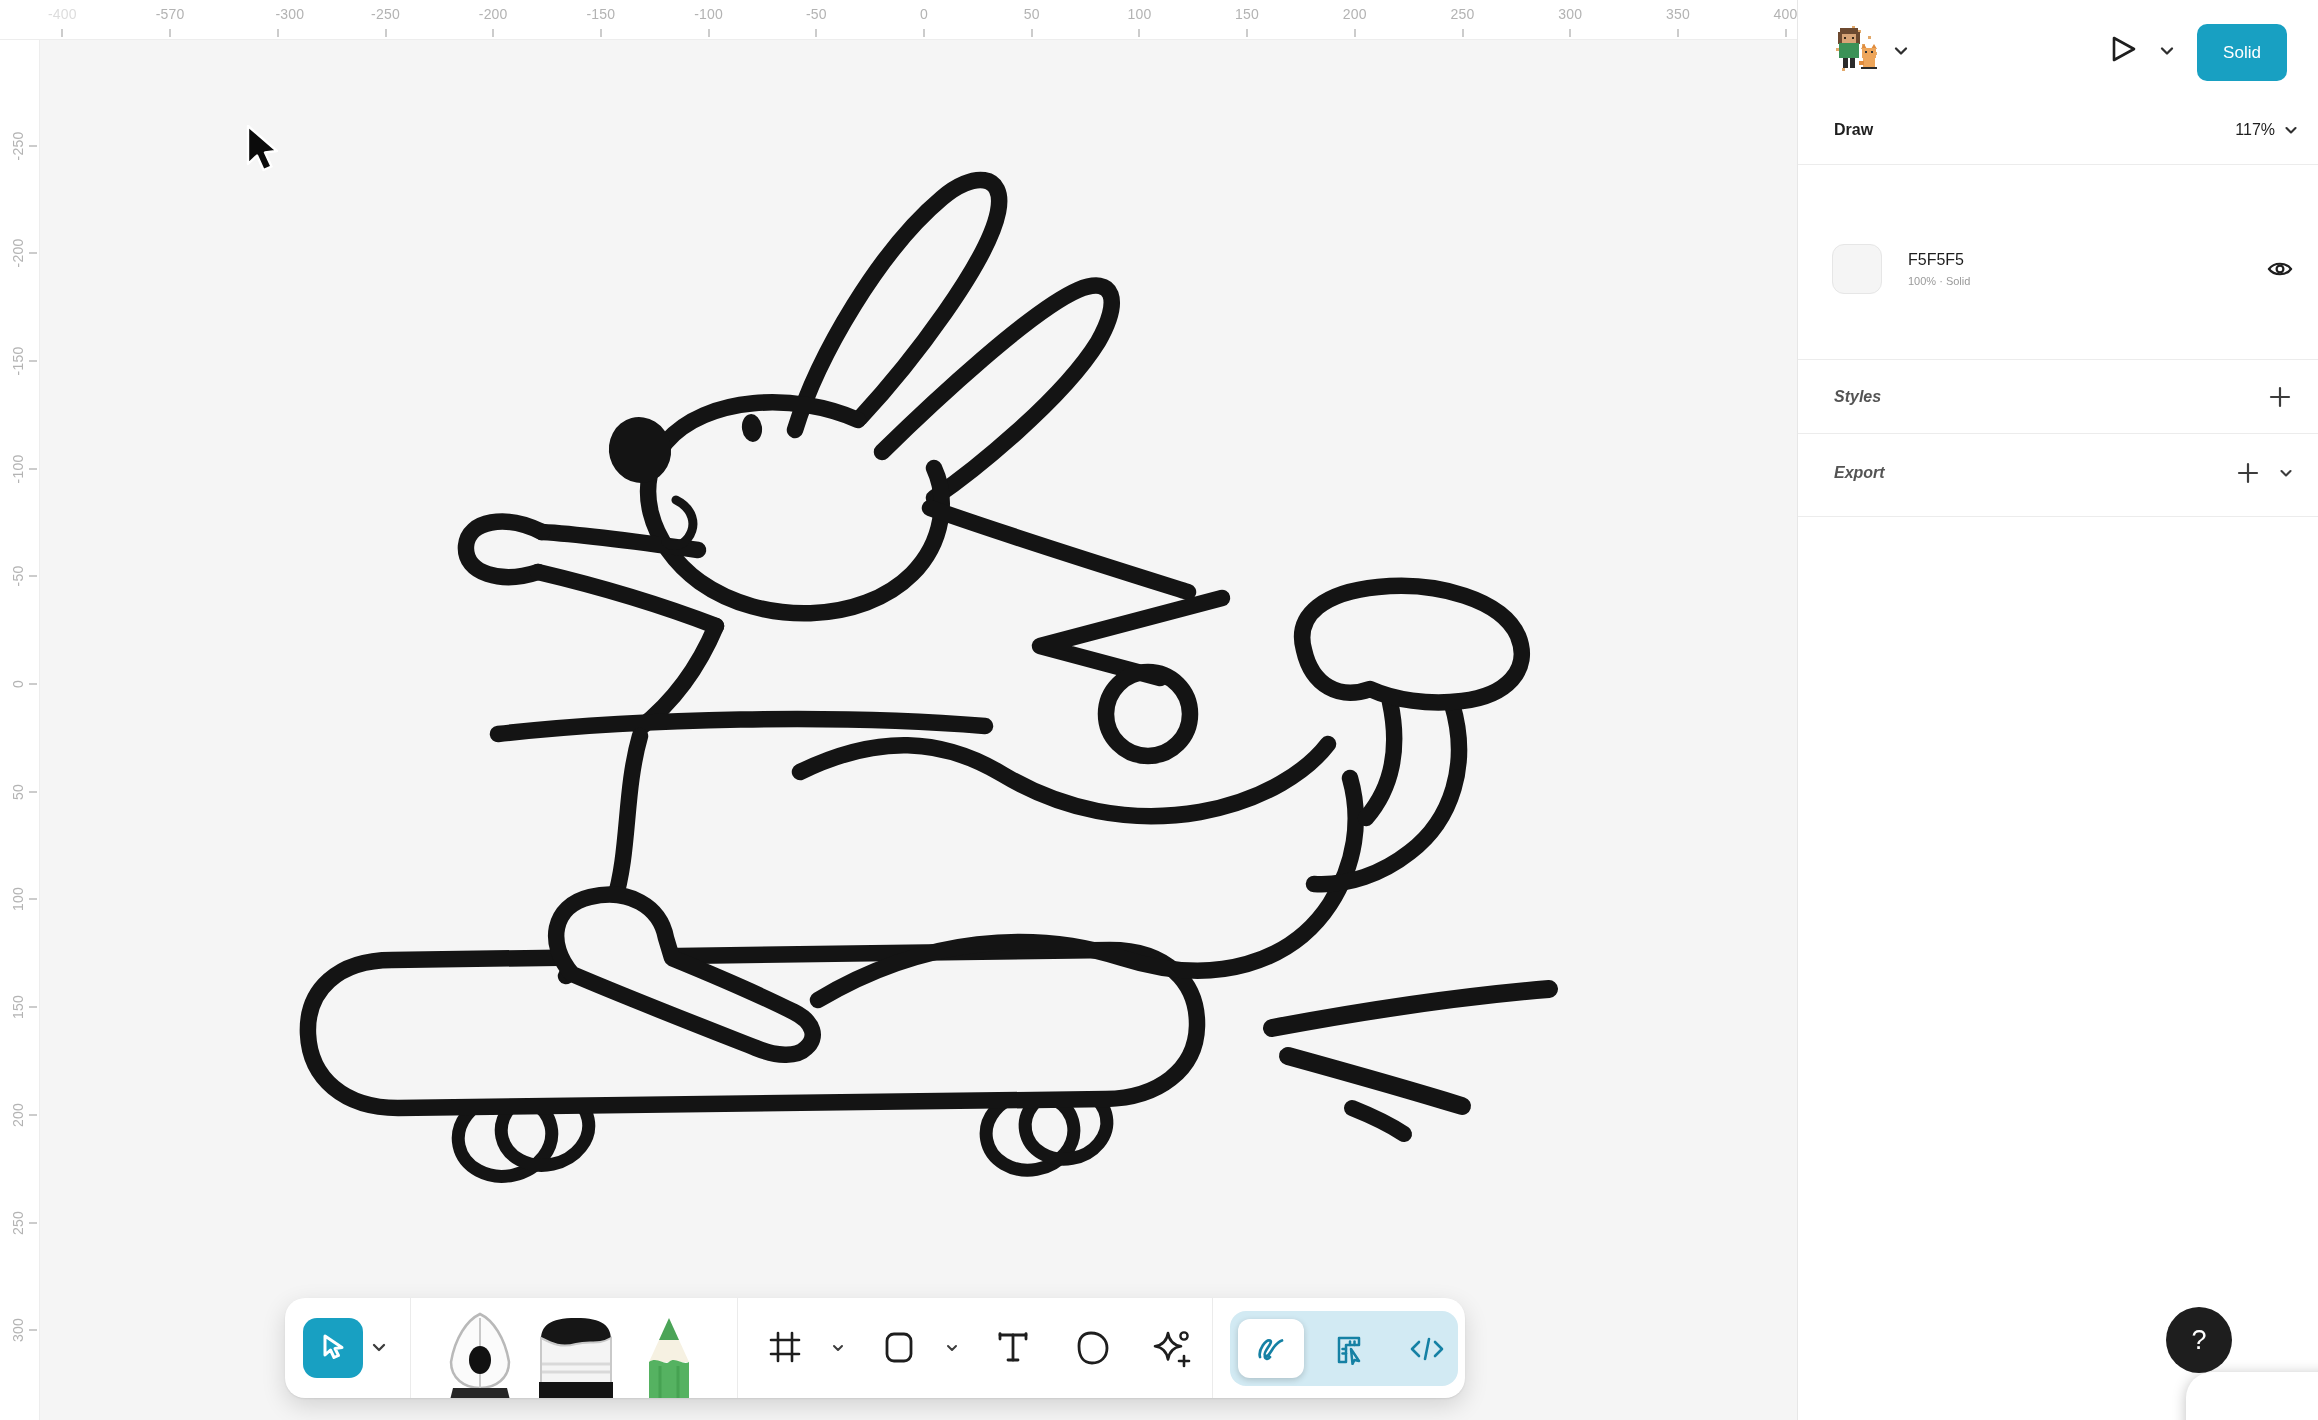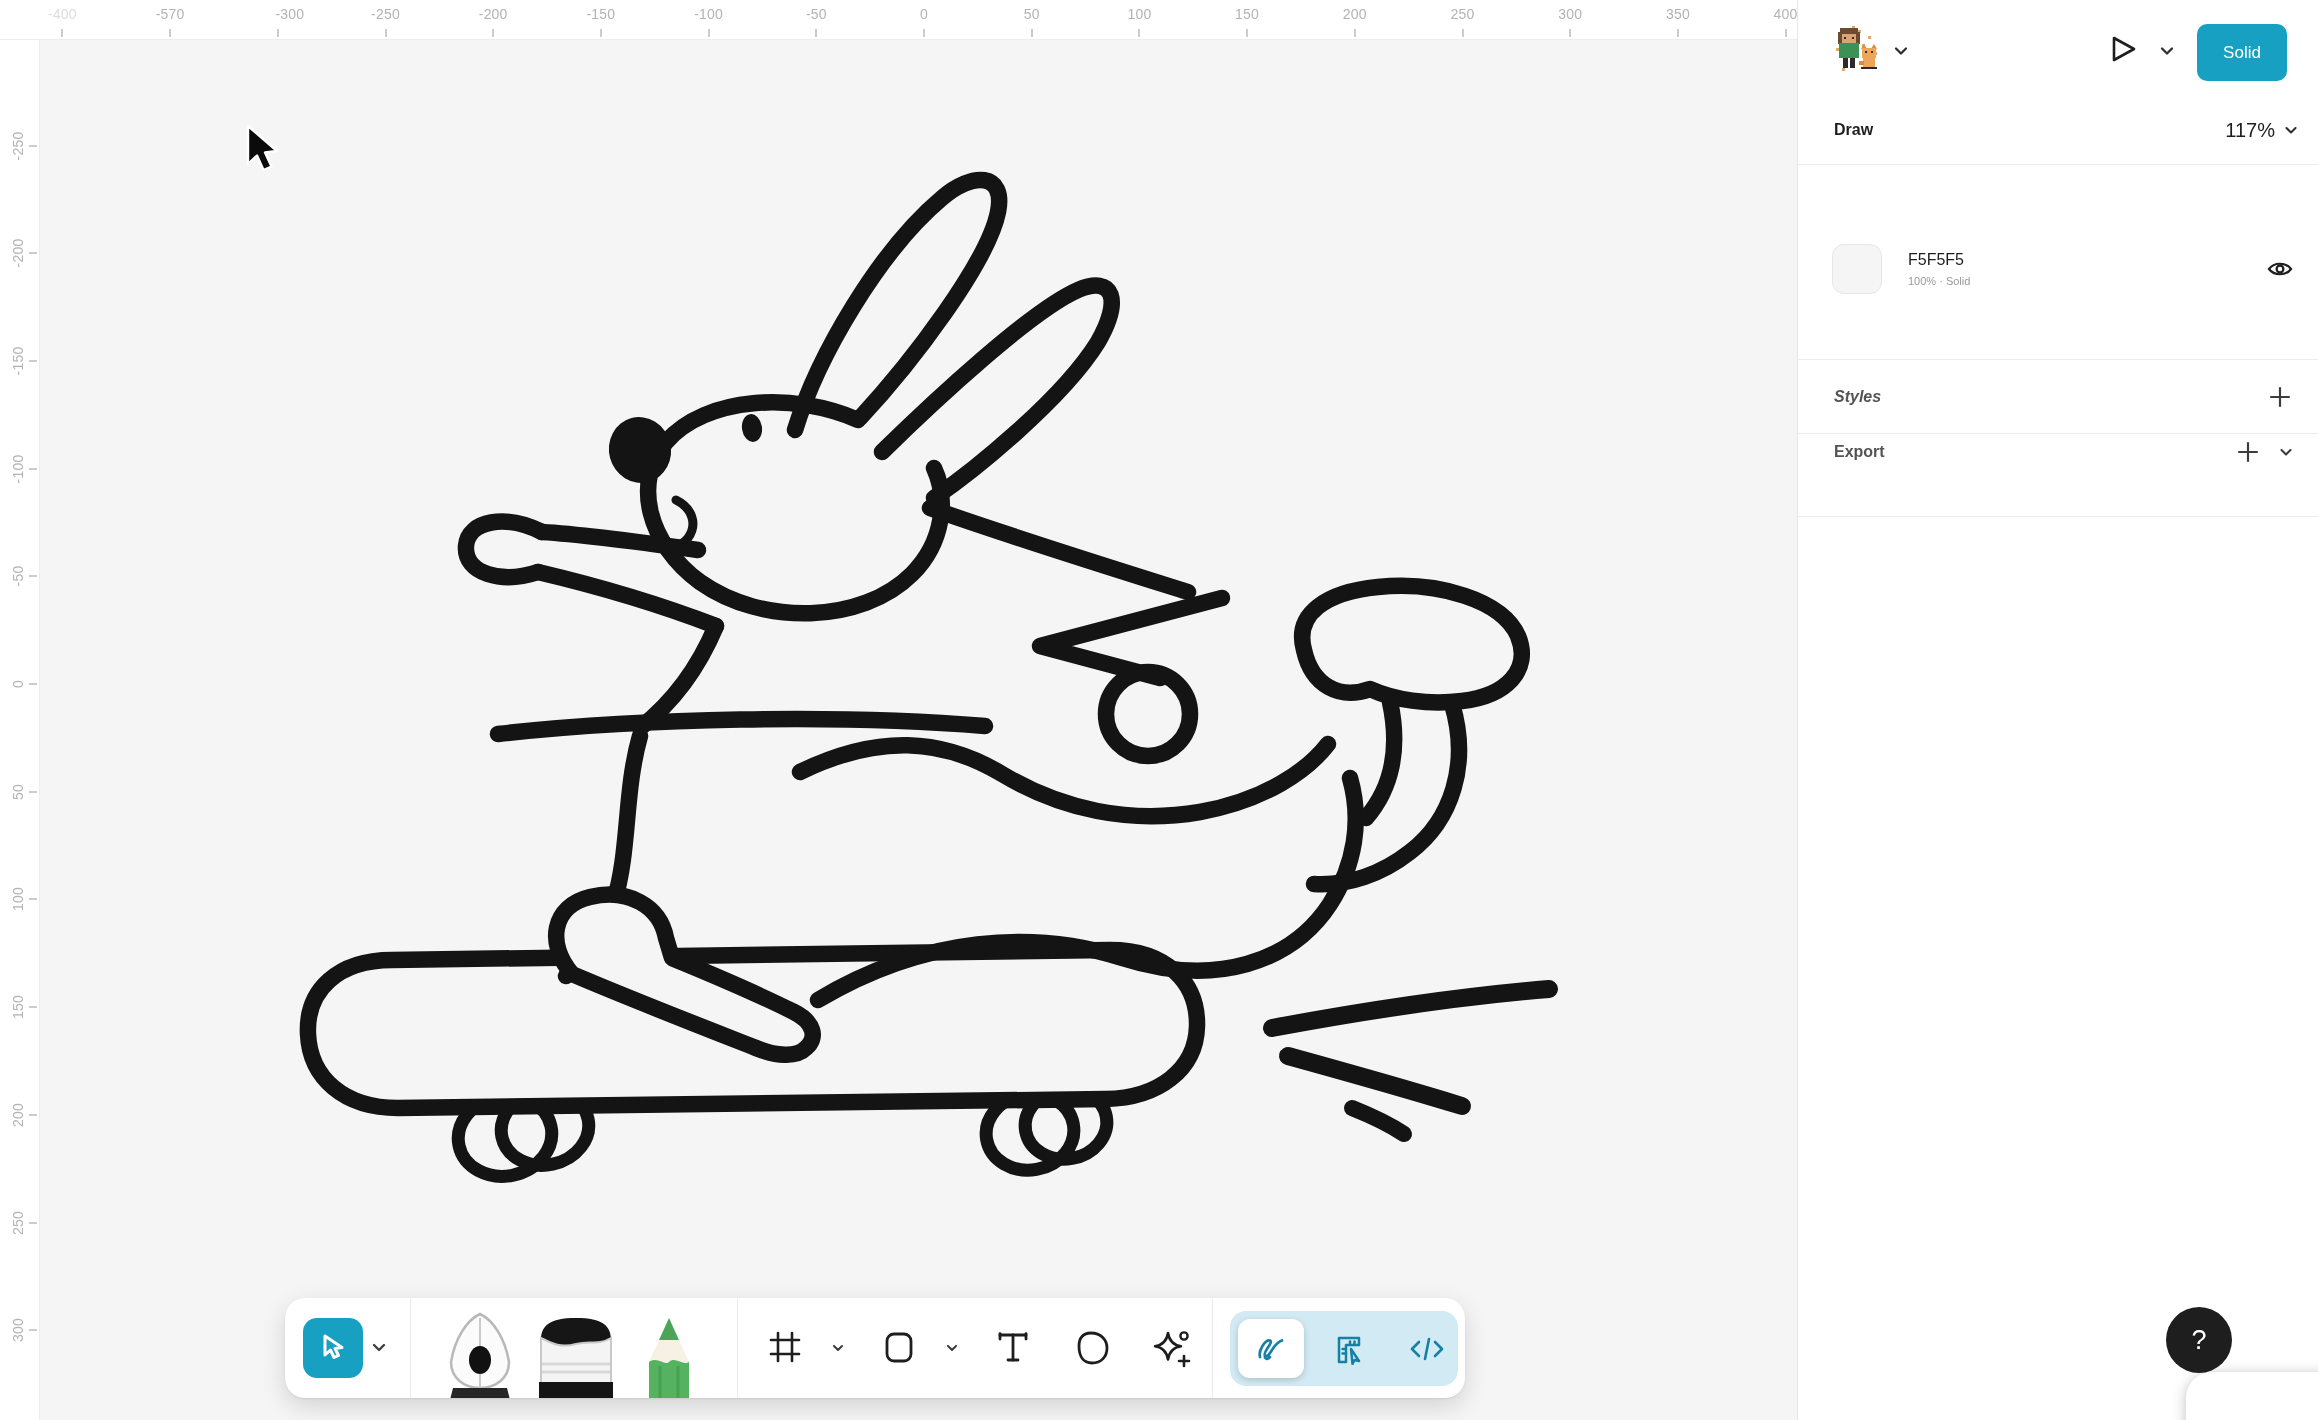--- a/index.html
+++ b/index.html
@@ -77,36 +77,36 @@
   #play-chev { position:absolute; left:358px; top:40px; }
   #share-btn {
     position:absolute; right:32px; top:24px; width:90px; height:57px;
     background:#18a0c2; border-radius:10px; color:#ffffff;
     font-size:17px; font-weight:500; display:flex; align-items:center; justify-content:center;
   }
 
   #draw-row { position:absolute; left:0; top:96px; width:521px; height:68px;
     display:flex; align-items:center; padding:0 18px 0 36px; }
   #zoom-group { margin-left:auto; display:flex; align-items:center; gap:6px; }
-  #zoom-value { font-size:20px; color:#1e1e1e; }
+  #zoom-value { font-size:16px; color:#1e1e1e; }
 
   #page-row { position:absolute; left:0; top:178px; width:521px; height:52px;
     display:flex; align-items:center; padding:0 22px 0 36px; }
   #color-row { position:absolute; left:0; top:240px; width:521px; height:58px;
     display:flex; align-items:center; padding:0 22px 0 34px;justify-content:space-between; }
   #swatch { width:50px; height:50px; border-radius:12px; background:#f5f5f5;
     border:1px solid #e6e6e6; }
   #color-texts { margin-left:26px; }
   #color-hex { font-size:16px; color:#1e1e1e; }
   #color-detail { font-size:11px; color:#9a9a9a; margin-top:6px; }
 
   #styles-row { position:absolute; left:0; top:362px; width:521px; height:70px;
     display:flex; align-items:center; padding:0 22px 0 36px;font-style:italic; }
-  #export-row { position:absolute; left:0; top:413px; width:521px; height:78px;
-    display:flex; align-items:center; padding:0 16px 0 36px; }
+  #export-row { position:absolute; left:0; top:434px; width:521px; height:78px;
+    display:flex; align-items:center; padding:0 16px 0 36px;font-style:italic; }
   .row-right { margin-left:auto; display:flex; align-items:center; }
 
   
   #corner-sheet {
     position:absolute; left:2186px; top:1372px; width:190px; height:100px;
     background:#ffffff; border-radius:26px; z-index:5;
     box-shadow:0 2px 14px rgba(0,0,0,.25);
   }
   #help-btn {
     position:absolute; left:2166px; top:1307px; width:66px; height:66px;

